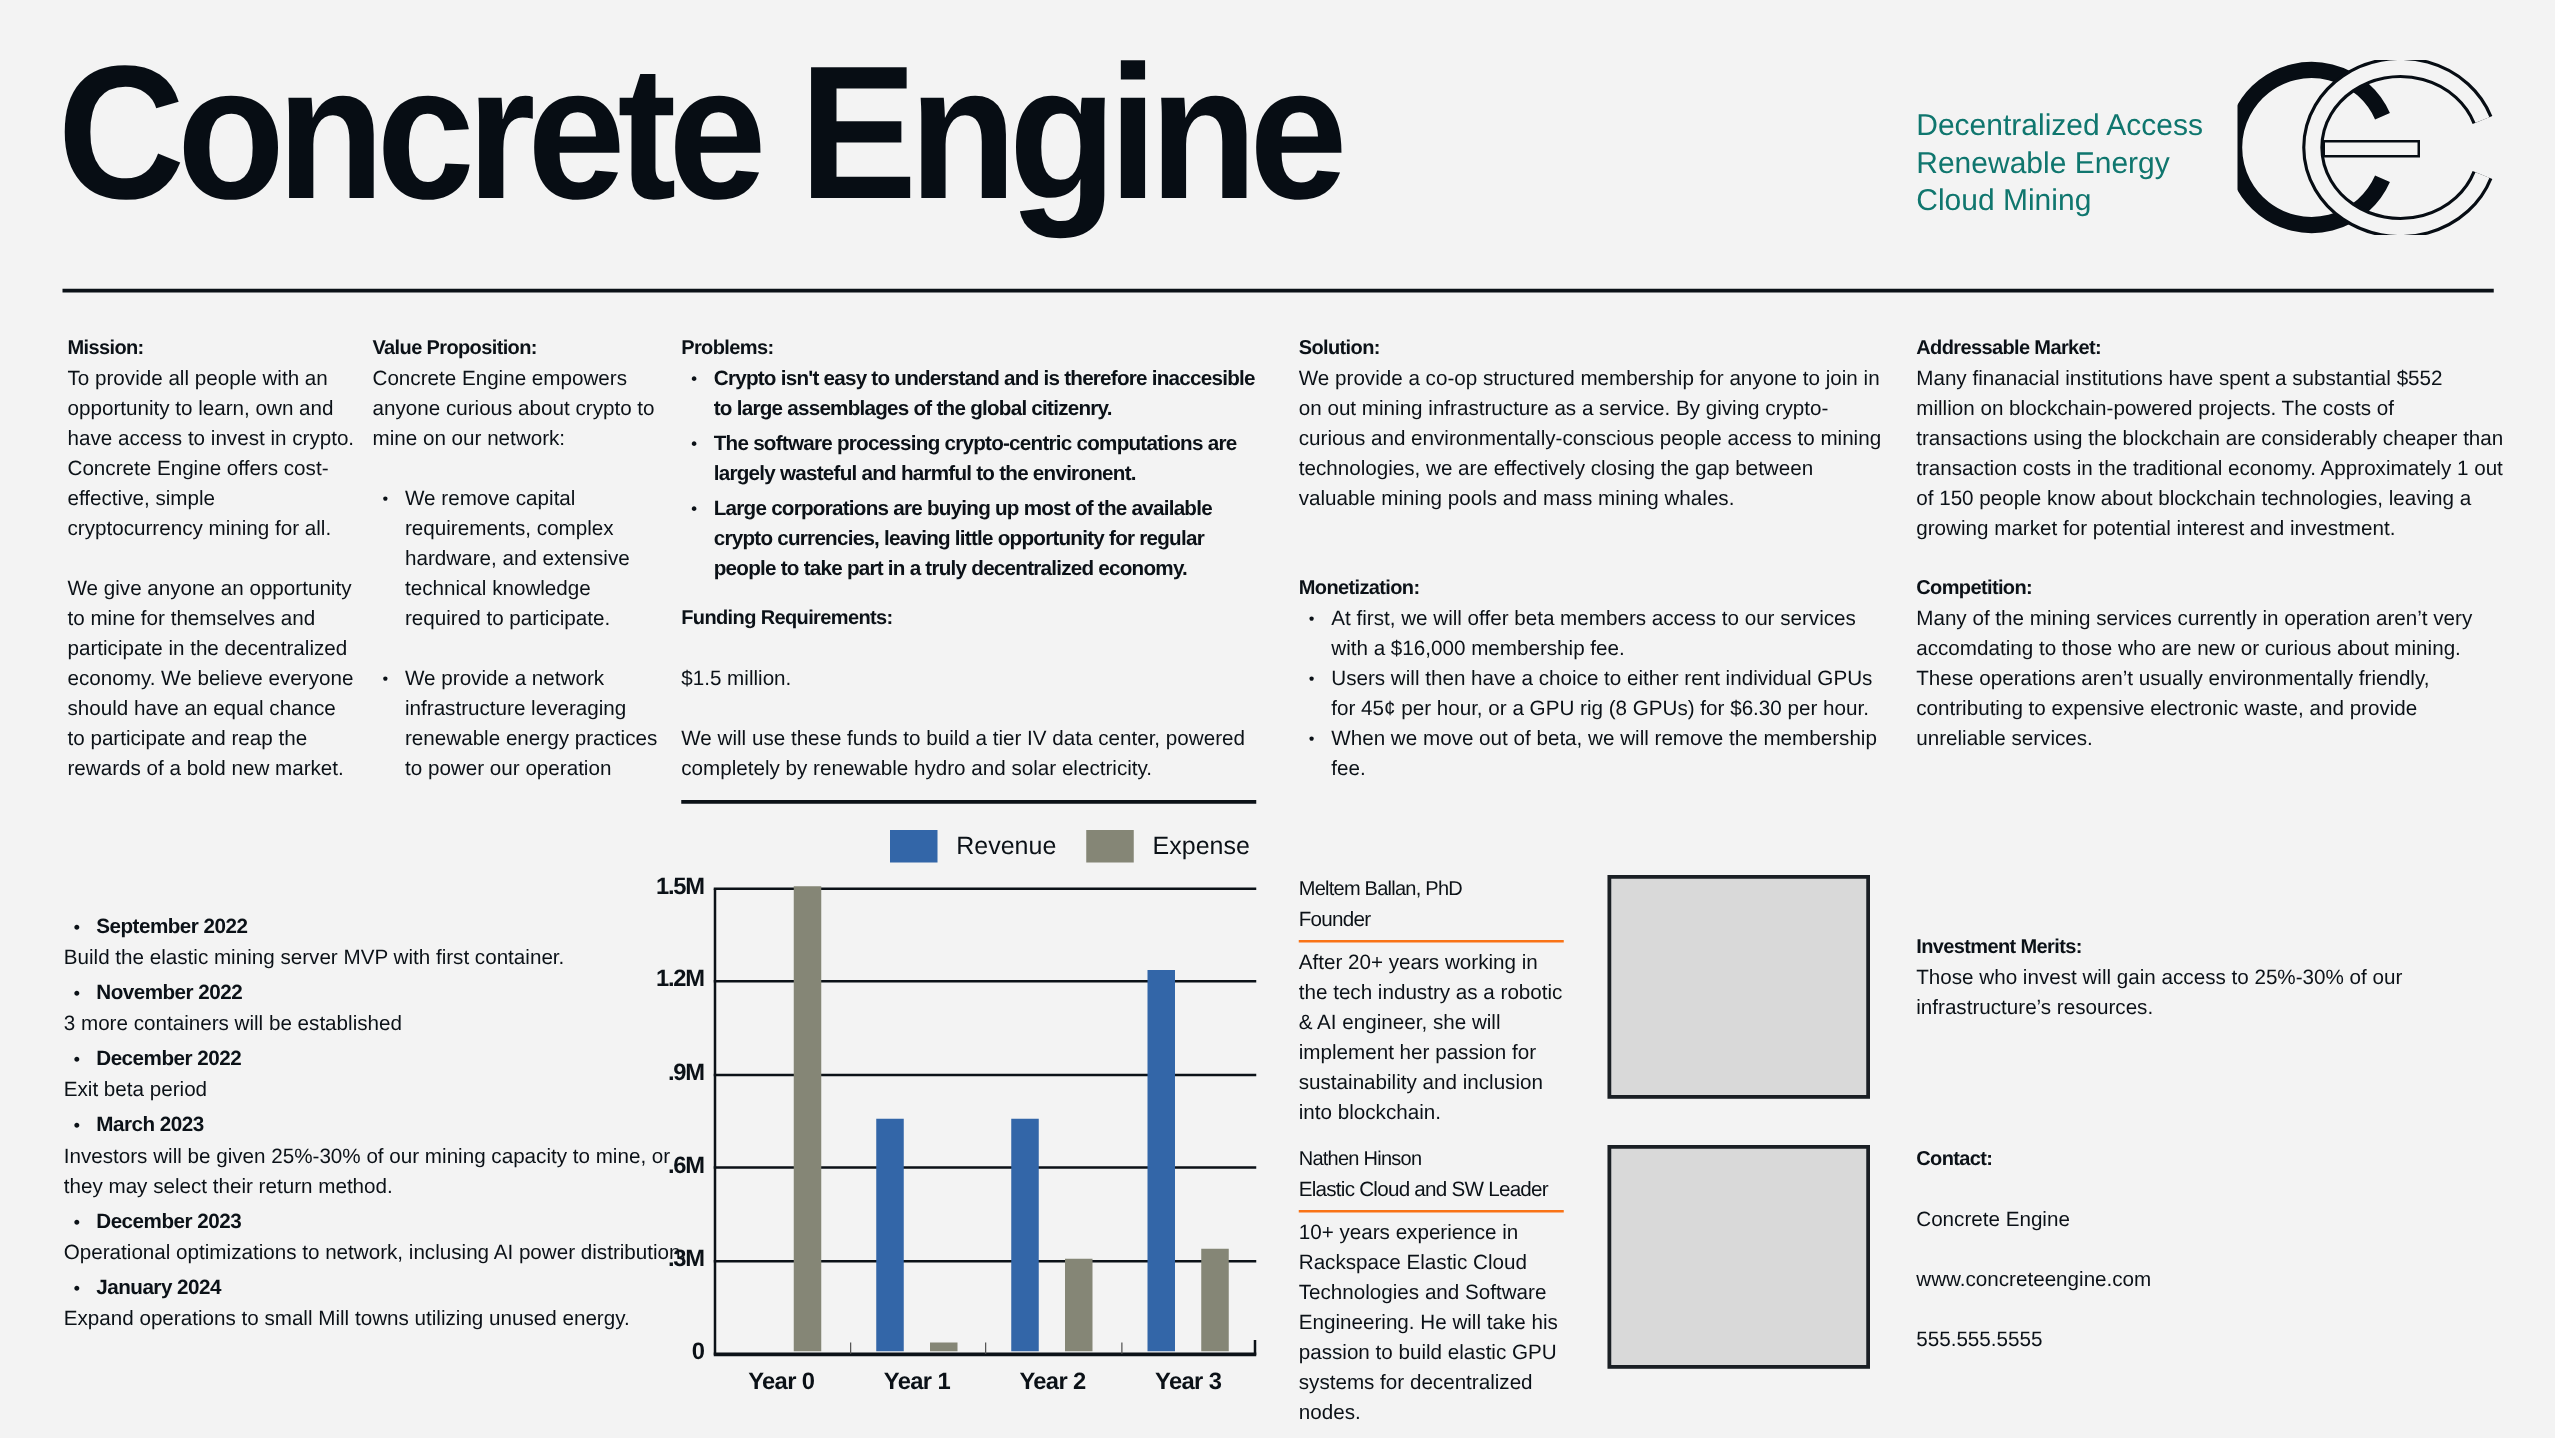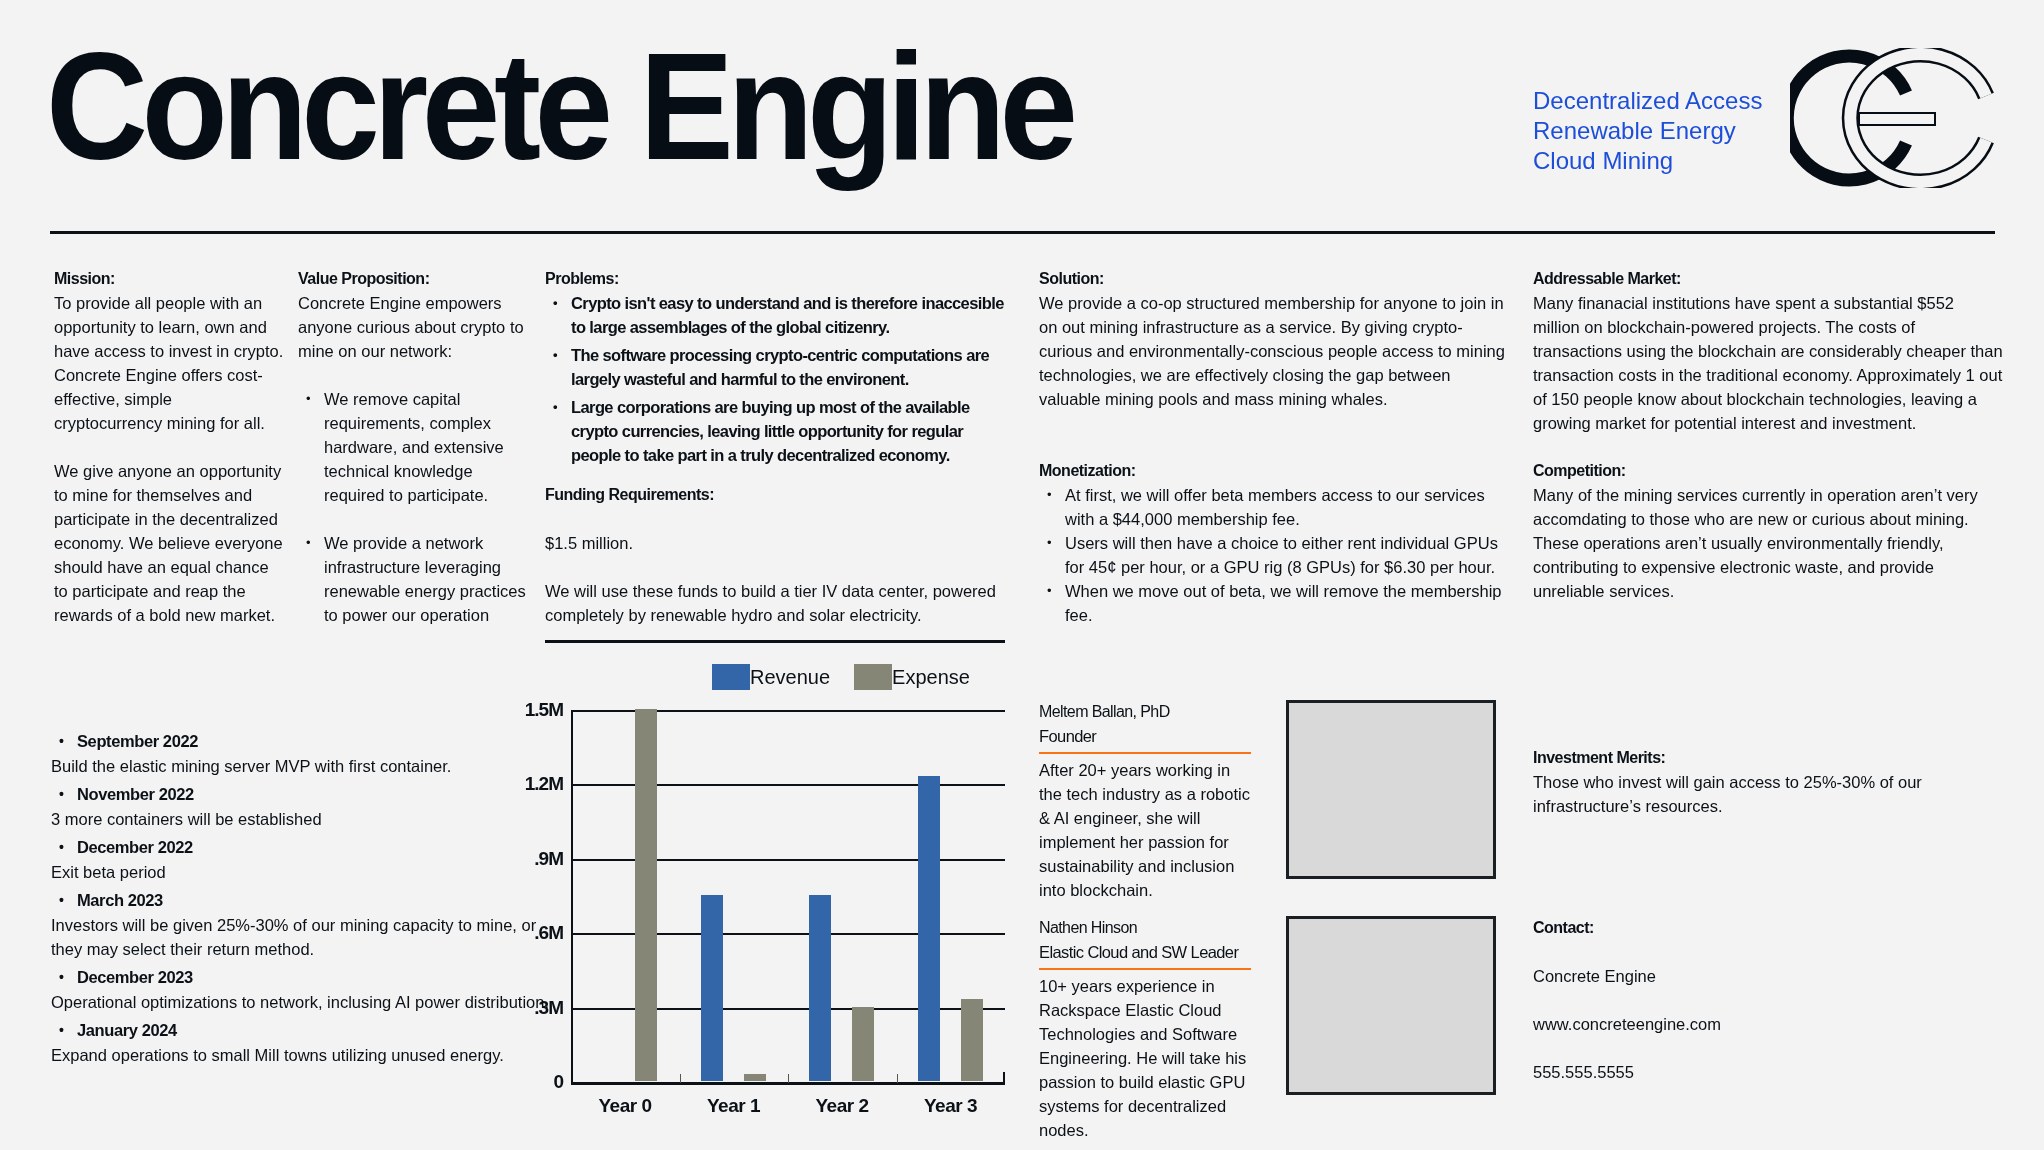--- a/index.html
+++ b/index.html
@@ -11,21 +11,21 @@
   }
   .abs { position: absolute; }
   .title {
     left: 46px; top: 30px; margin: 0;
     font-family: "Liberation Sans", sans-serif;
     font-weight: 700; font-size: 152px; line-height: 1;
     letter-spacing: -7px; color: #070d14;
     transform: scaleX(0.93); transform-origin: left top;
     white-space: nowrap;
   }
-  .tagline { left: 1533px; top: 86px; font-size: 24px; line-height: 30px; color: #1d4ed8; }
+  .tagline { left: 1533px; top: 86px; font-size: 24px; line-height: 30px; color: #0f766e; }
   .tagline div { white-space: nowrap; }
   .logo { left: 1790px; top: 48px; width: 206px; height: 140px; }
   .rule-top { left: 50px; top: 231px; width: 1945px; height: 3px; background: #0b1117; }
 
   .h { font-weight: 700; font-size: 16px; letter-spacing: -0.5px; line-height: 24px; }
   .p { font-size: 16.5px; line-height: 24px; }
   .p.narrow { letter-spacing: -0.6px; }
   ul.bul { margin: 0; padding: 0; list-style: none; }
   ul.bul li { position: relative; padding-left: 26px; }
   ul.bul li::before { content: "•"; position: absolute; left: 8px; top: 0; font-size: 13px; }
@@ -43,21 +43,21 @@
 
   .col-timeline { left: 51px; top: 700px; width: 500px; }
   .col-timeline .date { font-weight: 700; font-size: 16.5px; letter-spacing: -0.4px; line-height: 26px; padding-left: 26px; position: relative; }
   .col-timeline .date::before { content: "•"; position: absolute; left: 8px; font-size: 14px; }
   .col-timeline .desc { font-size: 16.5px; line-height: 24px; margin-bottom: 3px; }
 
   
   .chart { left: 500px; top: 650px; width: 520px; height: 480px; }
   .legend { position: absolute; top: 14px; left: 212px; display: flex; align-items: center; font-size: 20px; }
   .legend .sw { width: 38px; height: 26px; display: inline-block; }
-  .legend .lbl { margin-right: 24px; }
+  .legend .lbl { margin-left: 15px; margin-right: 24px; }
   .plot { position: absolute; left: 71px; top: 61px; width: 434px; height: 372px; }
   .gridline { position: absolute; left: 0; width: 434px; height: 2px; background: #0b1117; }
   .yaxis { position: absolute; left: 0; top: 0; width: 2px; height: 373px; background: #0b1117; }
   .xaxis { position: absolute; left: 0; top: 371px; width: 434px; height: 3px; background: #0b1117; }
   .ytick { position: absolute; right: 462px; width: 60px; text-align: right; font-weight: 700; font-size: 19px; letter-spacing: -1px; }
   .xtick-mark { position: absolute; top: 363px; width: 1px; height: 9px; background: #555; }
   .xtick-end { position: absolute; top: 361px; left: 432px; width: 2px; height: 12px; background: #0b1117; }
   .bar { position: absolute; bottom: 2px; width: 22px; }
   .xlabel { position: absolute; top: 445px; width: 108px; text-align: center; font-weight: 700; font-size: 19px; letter-spacing: -0.5px; }
 
@@ -129,21 +129,21 @@
   <div class="p">We will use these funds to build a tier IV data center, powered completely by renewable hydro and solar electricity.</div>
 </div>
 <div class="abs rule-fund"></div>
 
 <div class="abs col-solution">
   <div class="h">Solution:</div>
   <div class="p">We provide a co-op structured membership for anyone to join in on out mining infrastructure as a service. By giving crypto-curious and environmentally-conscious people access to mining technologies, we are effectively closing the gap between valuable mining pools and mass mining whales.</div>
   <div style="height:48px"></div>
   <div class="h">Monetization:</div>
   <ul class="bul p">
-    <li>At first, we will offer beta members access to our services with a $44,000 membership fee.</li>
+    <li>At first, we will offer beta members access to our services with a $16,000 membership fee.</li>
     <li>Users will then have a choice to either rent individual GPUs for 45¢ per hour, or a GPU rig (8 GPUs) for $6.30 per hour.</li>
     <li>When we move out of beta, we will remove the membership fee.</li>
   </ul>
 </div>
 
 <div class="abs col-market">
   <div class="h">Addressable Market:</div>
   <div class="p">Many finanacial institutions have spent a substantial $552 million on blockchain-powered projects. The costs of transactions using the blockchain are considerably cheaper than transaction costs in the traditional economy. Approximately 1 out of 150 people know about blockchain technologies, leaving a growing market for potential interest and investment.</div>
   <div class="spacer"></div>
   <div class="h">Competition:</div>

